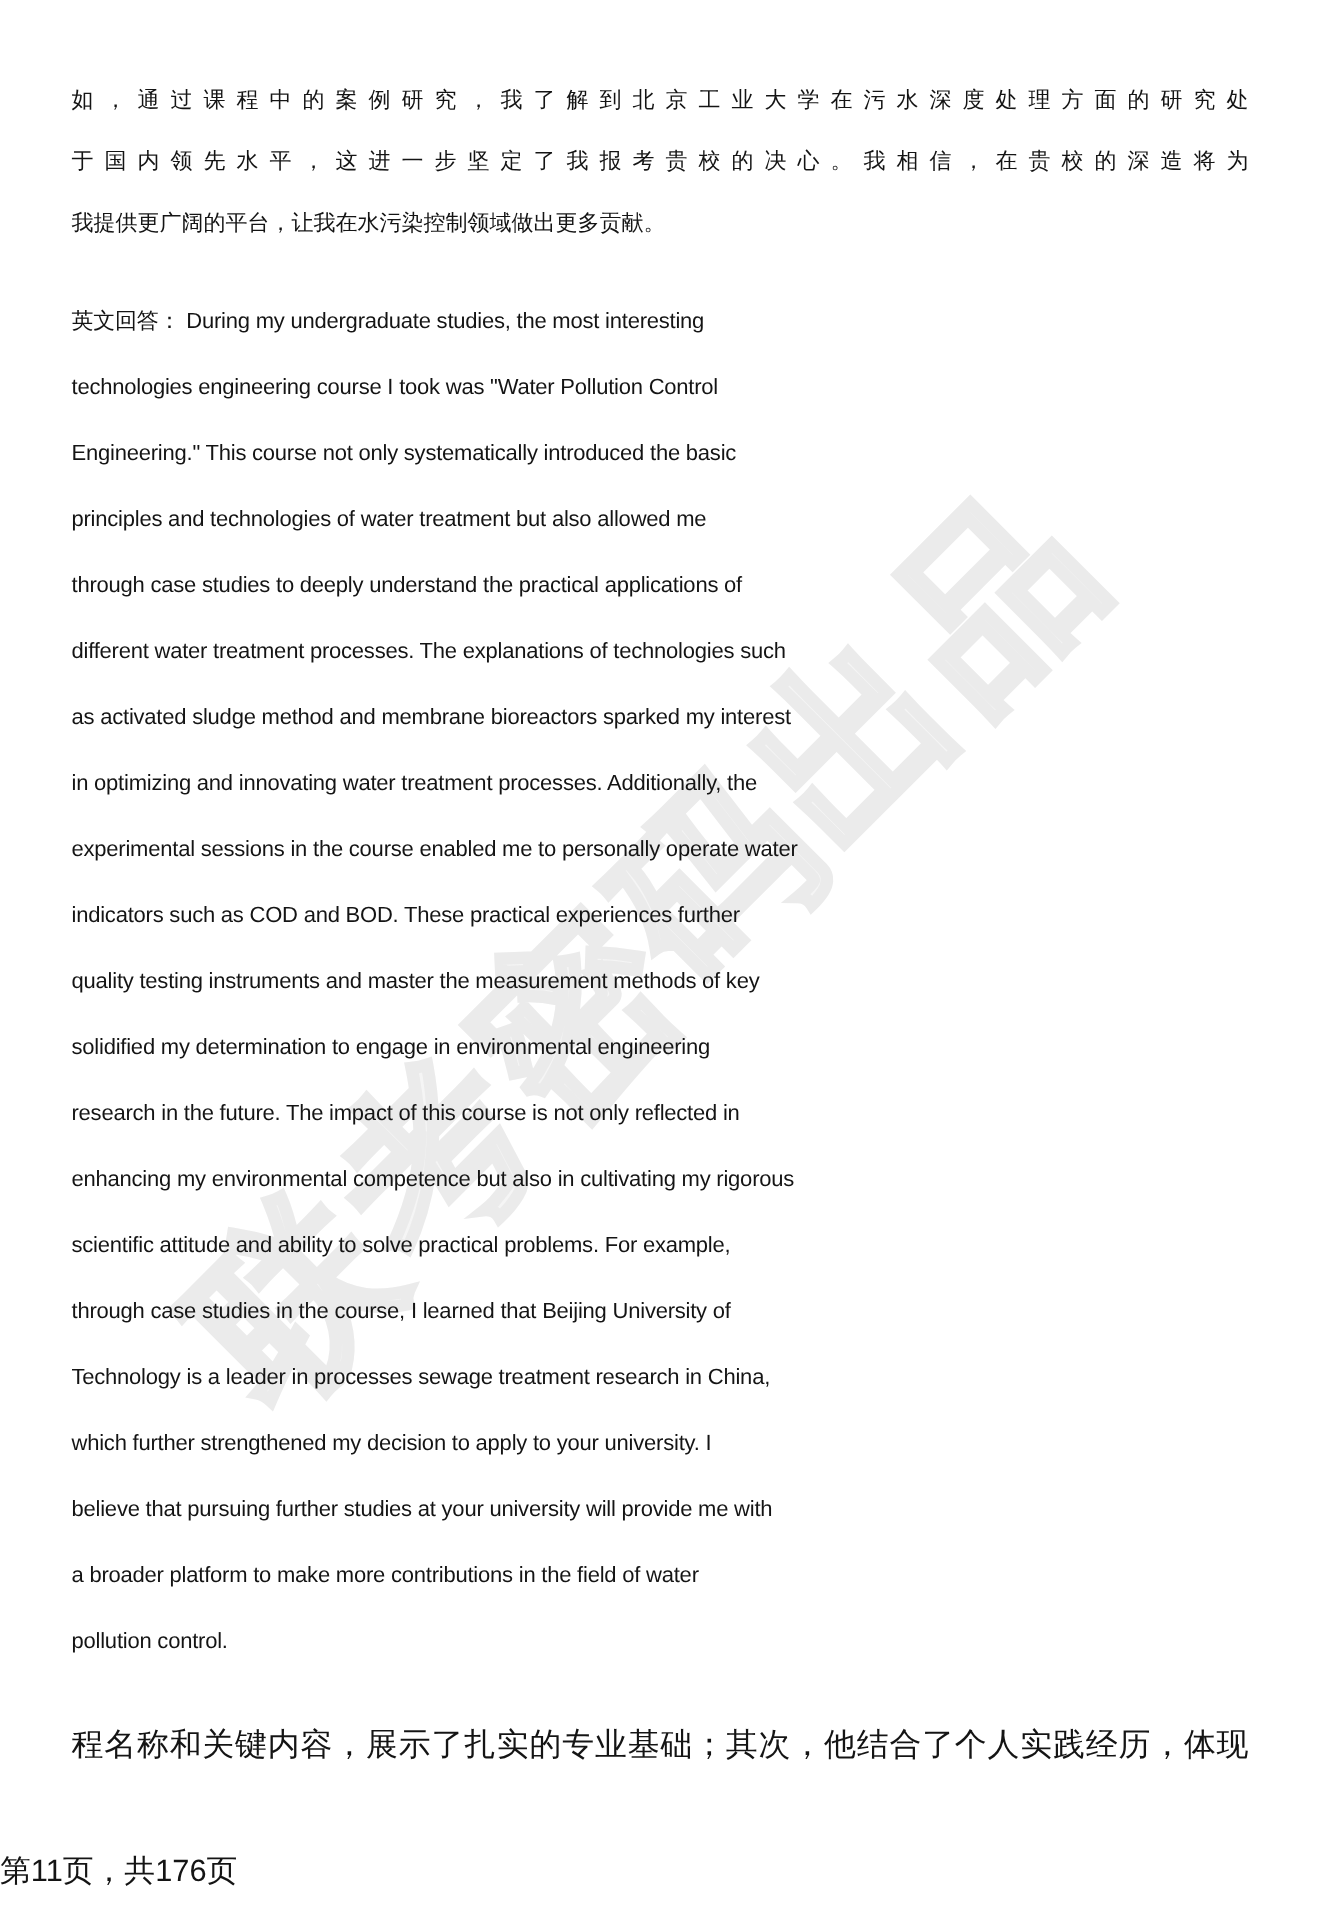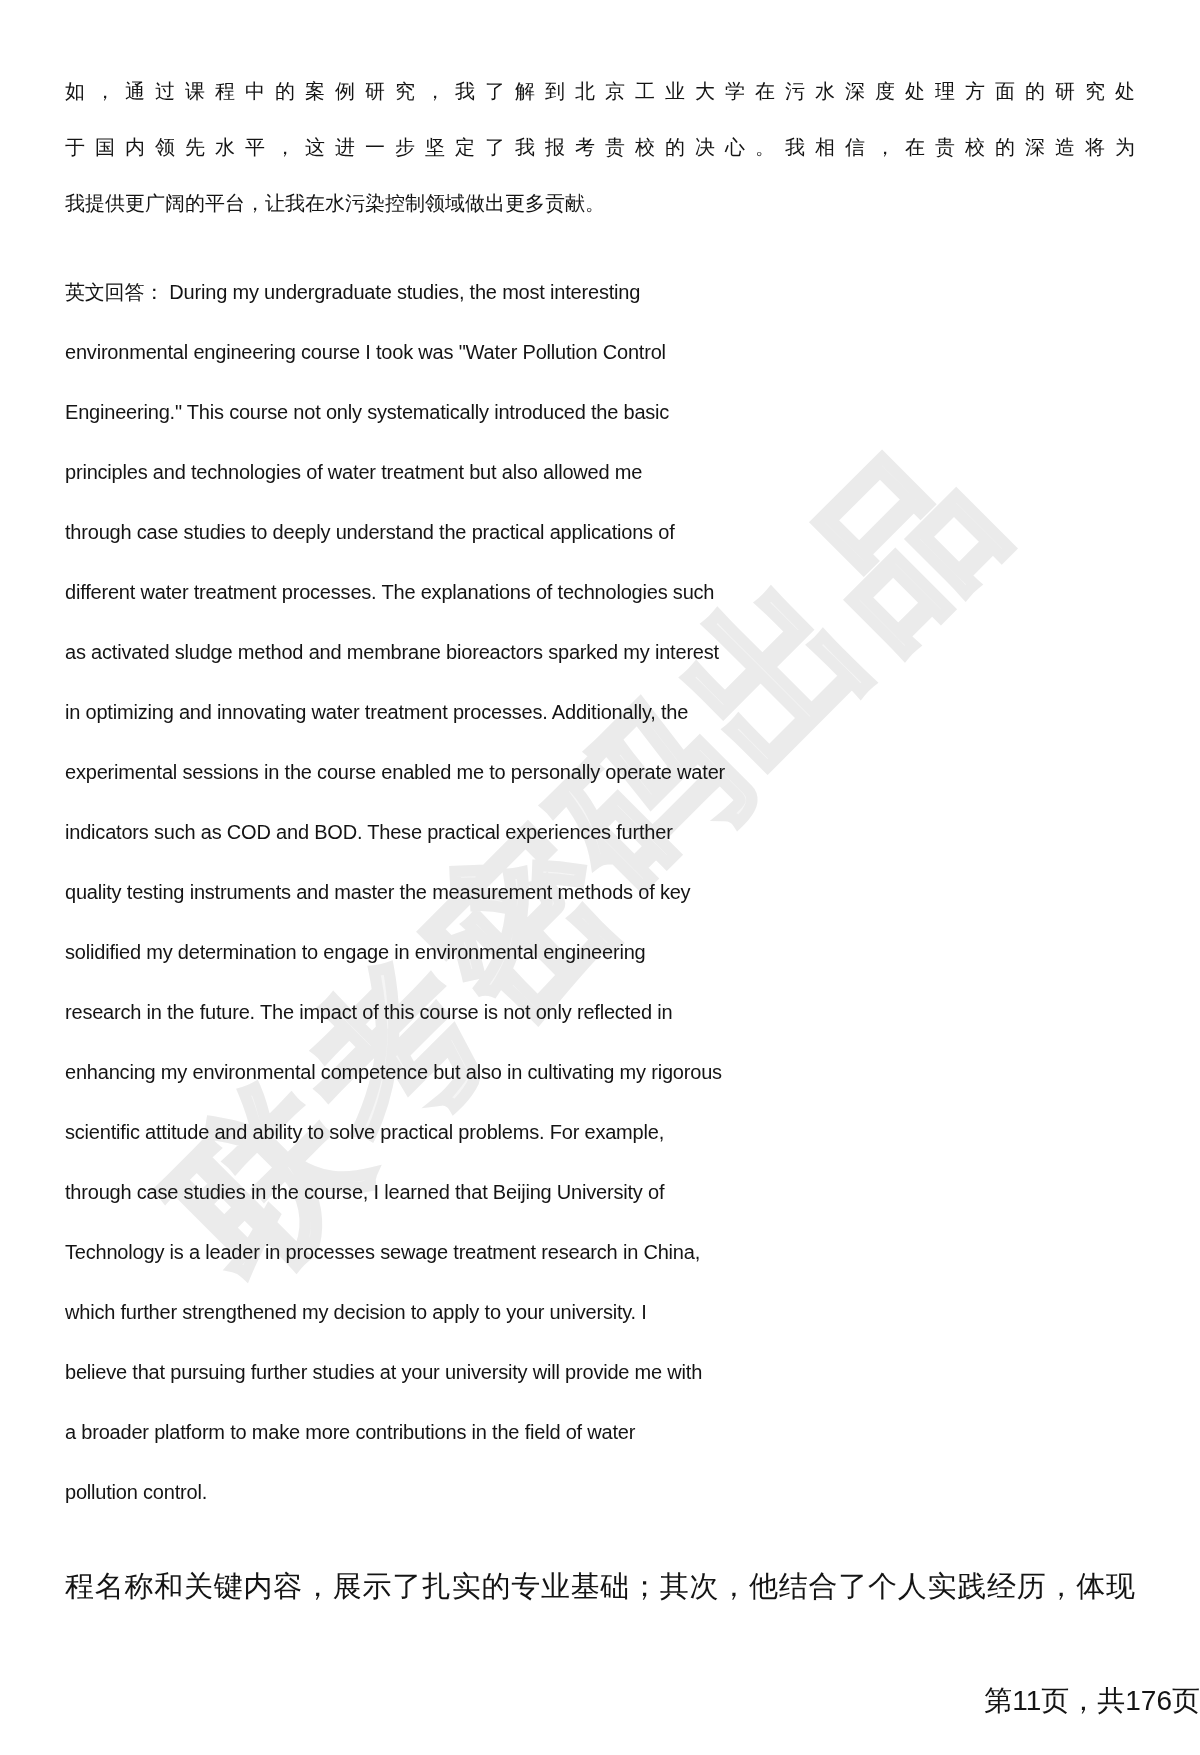--- a/index.html
+++ b/index.html
@@ -66,43 +66,42 @@
   .line.fill {
     white-space: normal;
     text-align: justify;
     text-align-last: justify;
   }
   .footer {
     position: absolute;
     left: 0;
     right: 0;
     top: 1684px;
-    text-align: right;
+    text-align: left;
     font-size: 28px;
     line-height: 34px;
     color: #141414;
     z-index: 1;
-    padding-left: 16px;
   }
 </style>
 </head>
 <body>
 
 <div class="page">
   <div class="watermark">联考密码出品</div>
 
   <div class="content">
       <div class="para cn-intro">
         <div class="line fill">如，通过课程中的案例研究，我了解到北京工业大学在污水深度处理方面的研究处</div>
         <div class="line fill">于国内领先水平，这进一步坚定了我报考贵校的决心。我相信，在贵校的深造将为</div>
         <div class="line">我提供更广阔的平台，让我在水污染控制领域做出更多贡献。</div>
       </div>
       <div class="para en">
         <div class="line">英文回答： During my undergraduate studies, the most interesting</div>
-        <div class="line">environmental engineering course I took was "Water Pollution Control</div>
+        <div class="line">technologies engineering course I took was "Water Pollution Control</div>
         <div class="line">Engineering." This course not only systematically introduced the basic</div>
         <div class="line">principles and technologies of water treatment but also allowed me</div>
         <div class="line">through case studies to deeply understand the practical applications of</div>
         <div class="line">different water treatment processes. The explanations of technologies such</div>
         <div class="line">as activated sludge method and membrane bioreactors sparked my interest</div>
         <div class="line">in optimizing and innovating water treatment processes. Additionally, the</div>
         <div class="line">experimental sessions in the course enabled me to personally operate water</div>
         <div class="line">indicators such as COD and BOD. These practical experiences further</div>
         <div class="line">quality testing instruments and master the measurement methods of key</div>
         <div class="line">solidified my determination to engage in environmental engineering</div>

